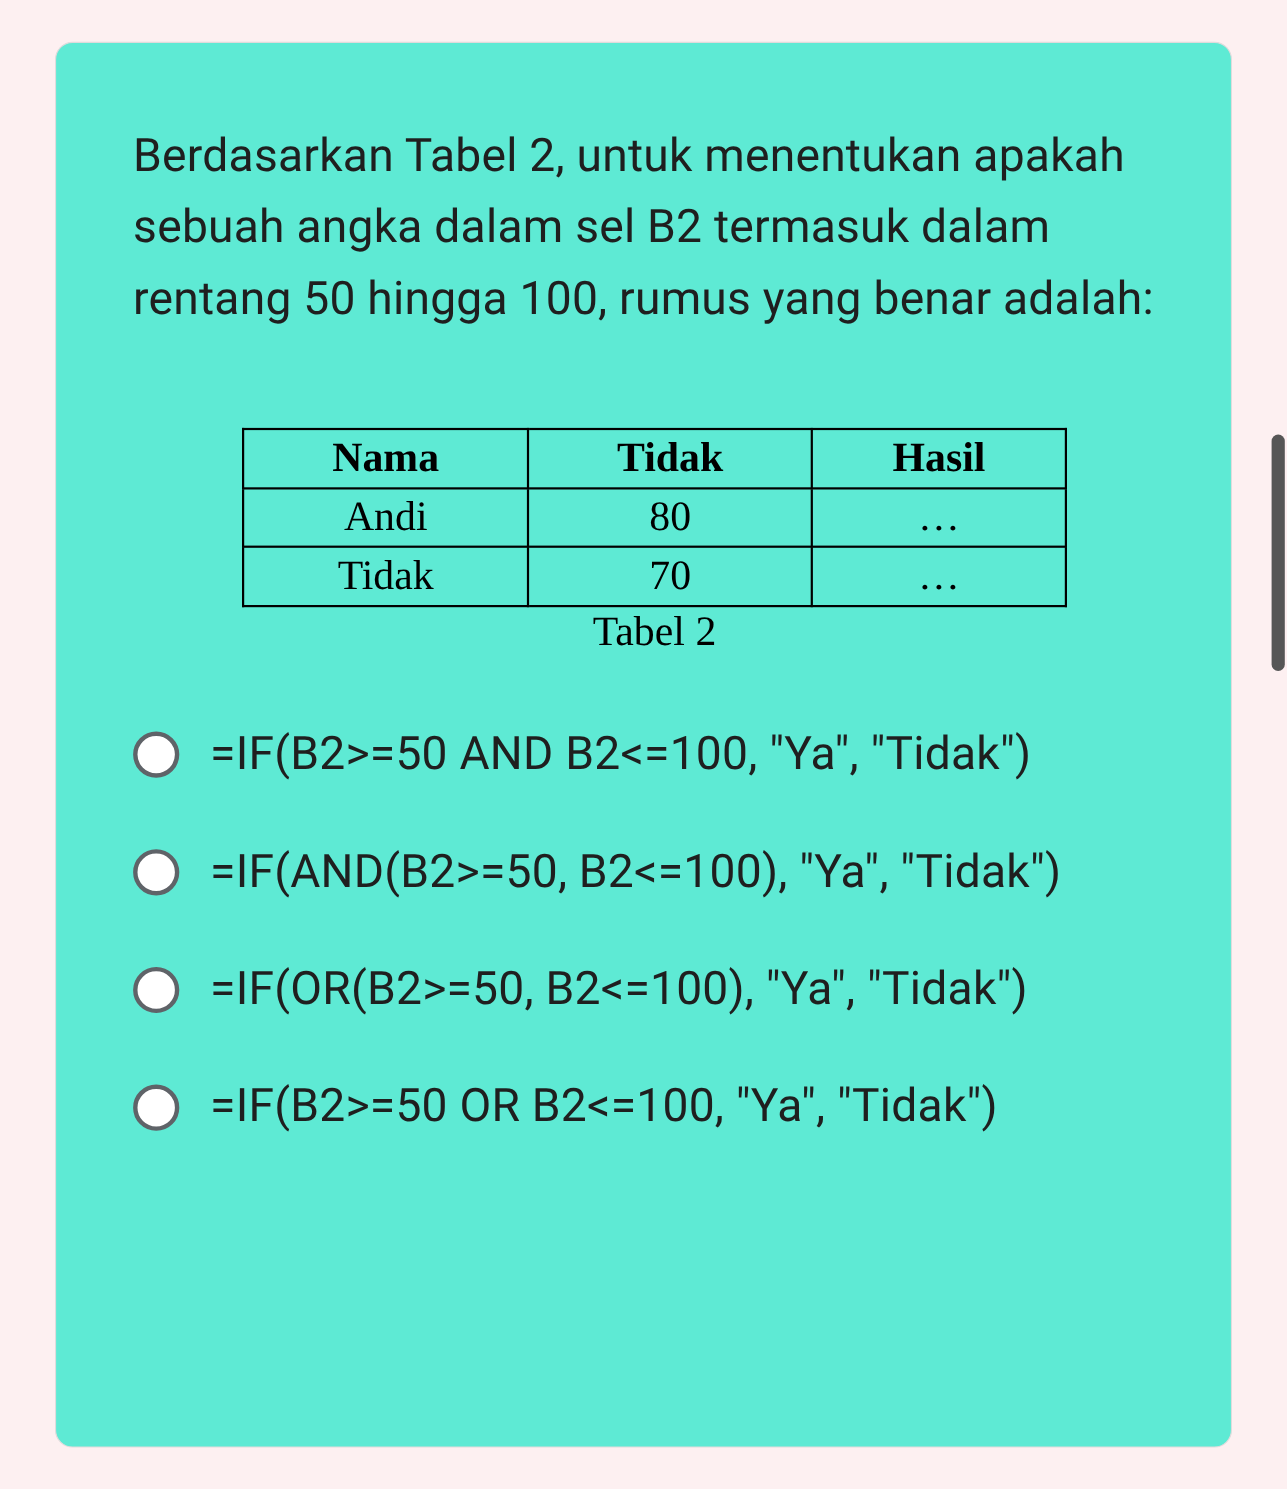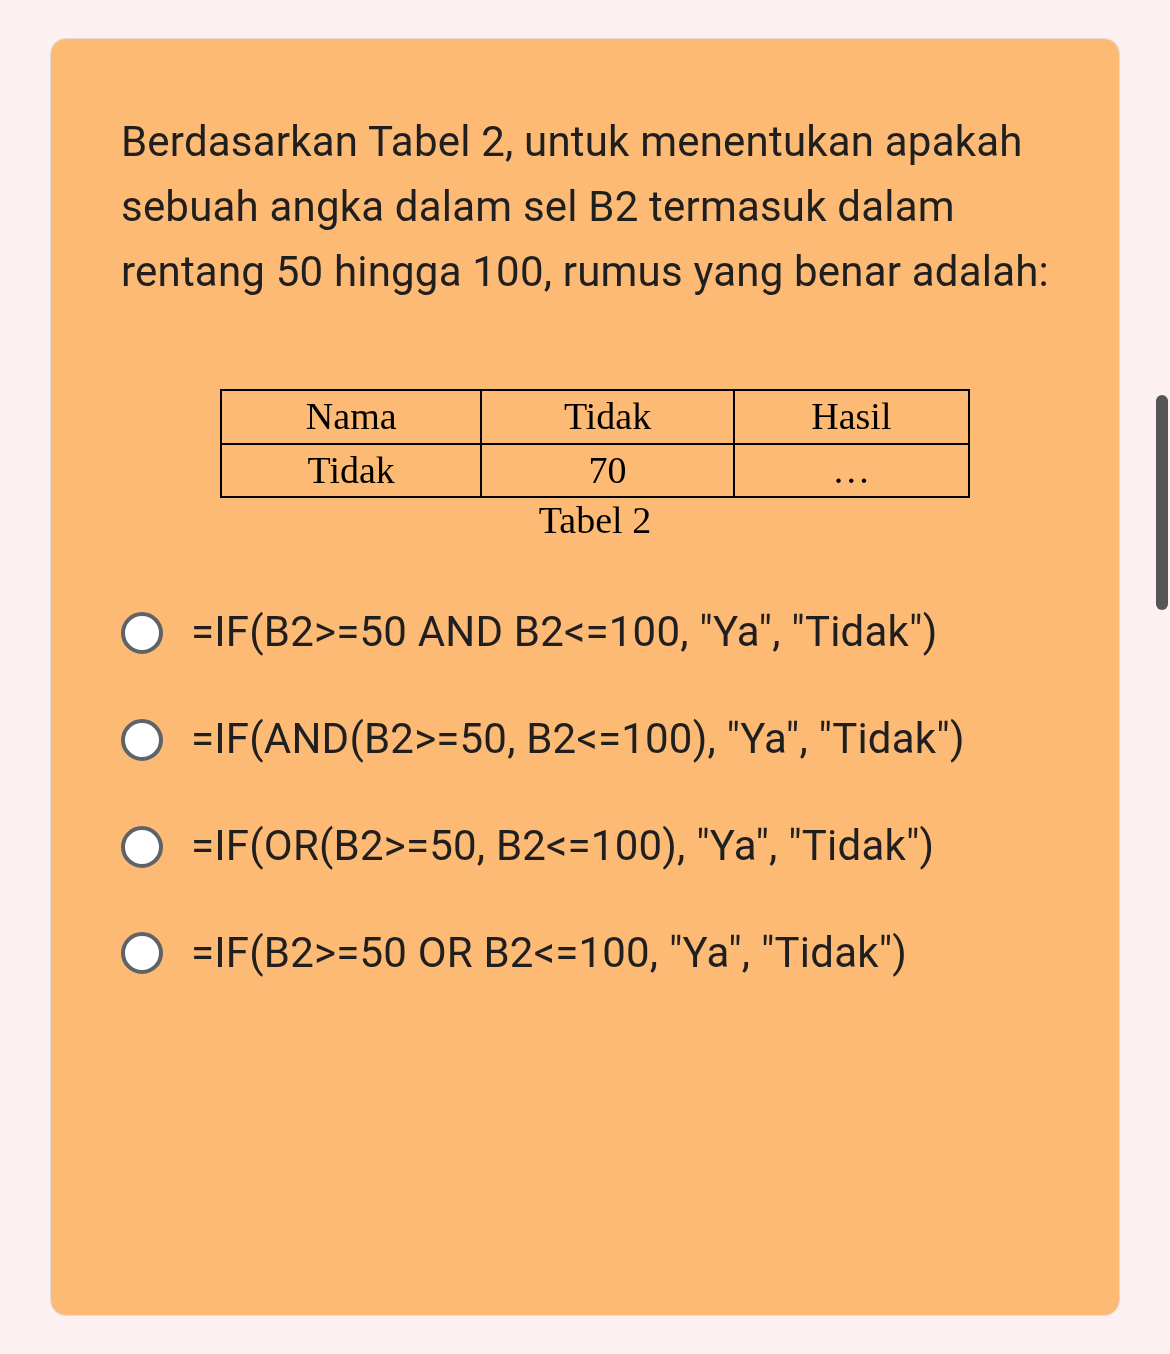--- a/index.html
+++ b/index.html
@@ -9,21 +9,21 @@
     }
     body {
       font-family: 'Roboto', Arial, sans-serif;
       background: #fdf0f1;
       width: 1170px;
       height: 1354px;
       position: relative;
       padding: 38px 50px;
     }
     .card {
-      background: #fdba74;
+      background: #5eead4;
       border: 1px solid #e0dbdc;
       border-radius: 16px;
       padding: 70px 70px 60px 70px;
       width: 100%;
       height: 100%;
     }
     .question-text {
       font-size: 42px;
       color: #1f1f1f;
       line-height: 1.55;
@@ -44,21 +44,21 @@
     table th, table td {
       border: 2px solid #000;
       text-align: center;
       font-family: 'Times New Roman', serif;
       font-size: 38px;
       padding: 2px 8px;
       font-weight: 400;
       line-height: 1.25;
     }
     table th {
-      font-weight: 400;
+      font-weight: 700;
     }
     .table-caption {
       font-family: 'Times New Roman', serif;
       font-size: 38px;
       margin-top: 0;
       text-align: center;
     }
     .options {
       display: flex;
       flex-direction: column;
@@ -106,20 +106,25 @@
     <table>
       <thead>
         <tr>
           <th>Nama</th>
           <th>Tidak</th>
           <th>Hasil</th>
         </tr>
       </thead>
       <tbody>
         <tr>
+          <td>Andi</td>
+          <td>80</td>
+          <td>…</td>
+        </tr>
+        <tr>
           <td>Tidak</td>
           <td>70</td>
           <td>…</td>
         </tr>
       </tbody>
     </table>
     <div class="table-caption">Tabel 2</div>
   </div>
 
   <div class="options">

